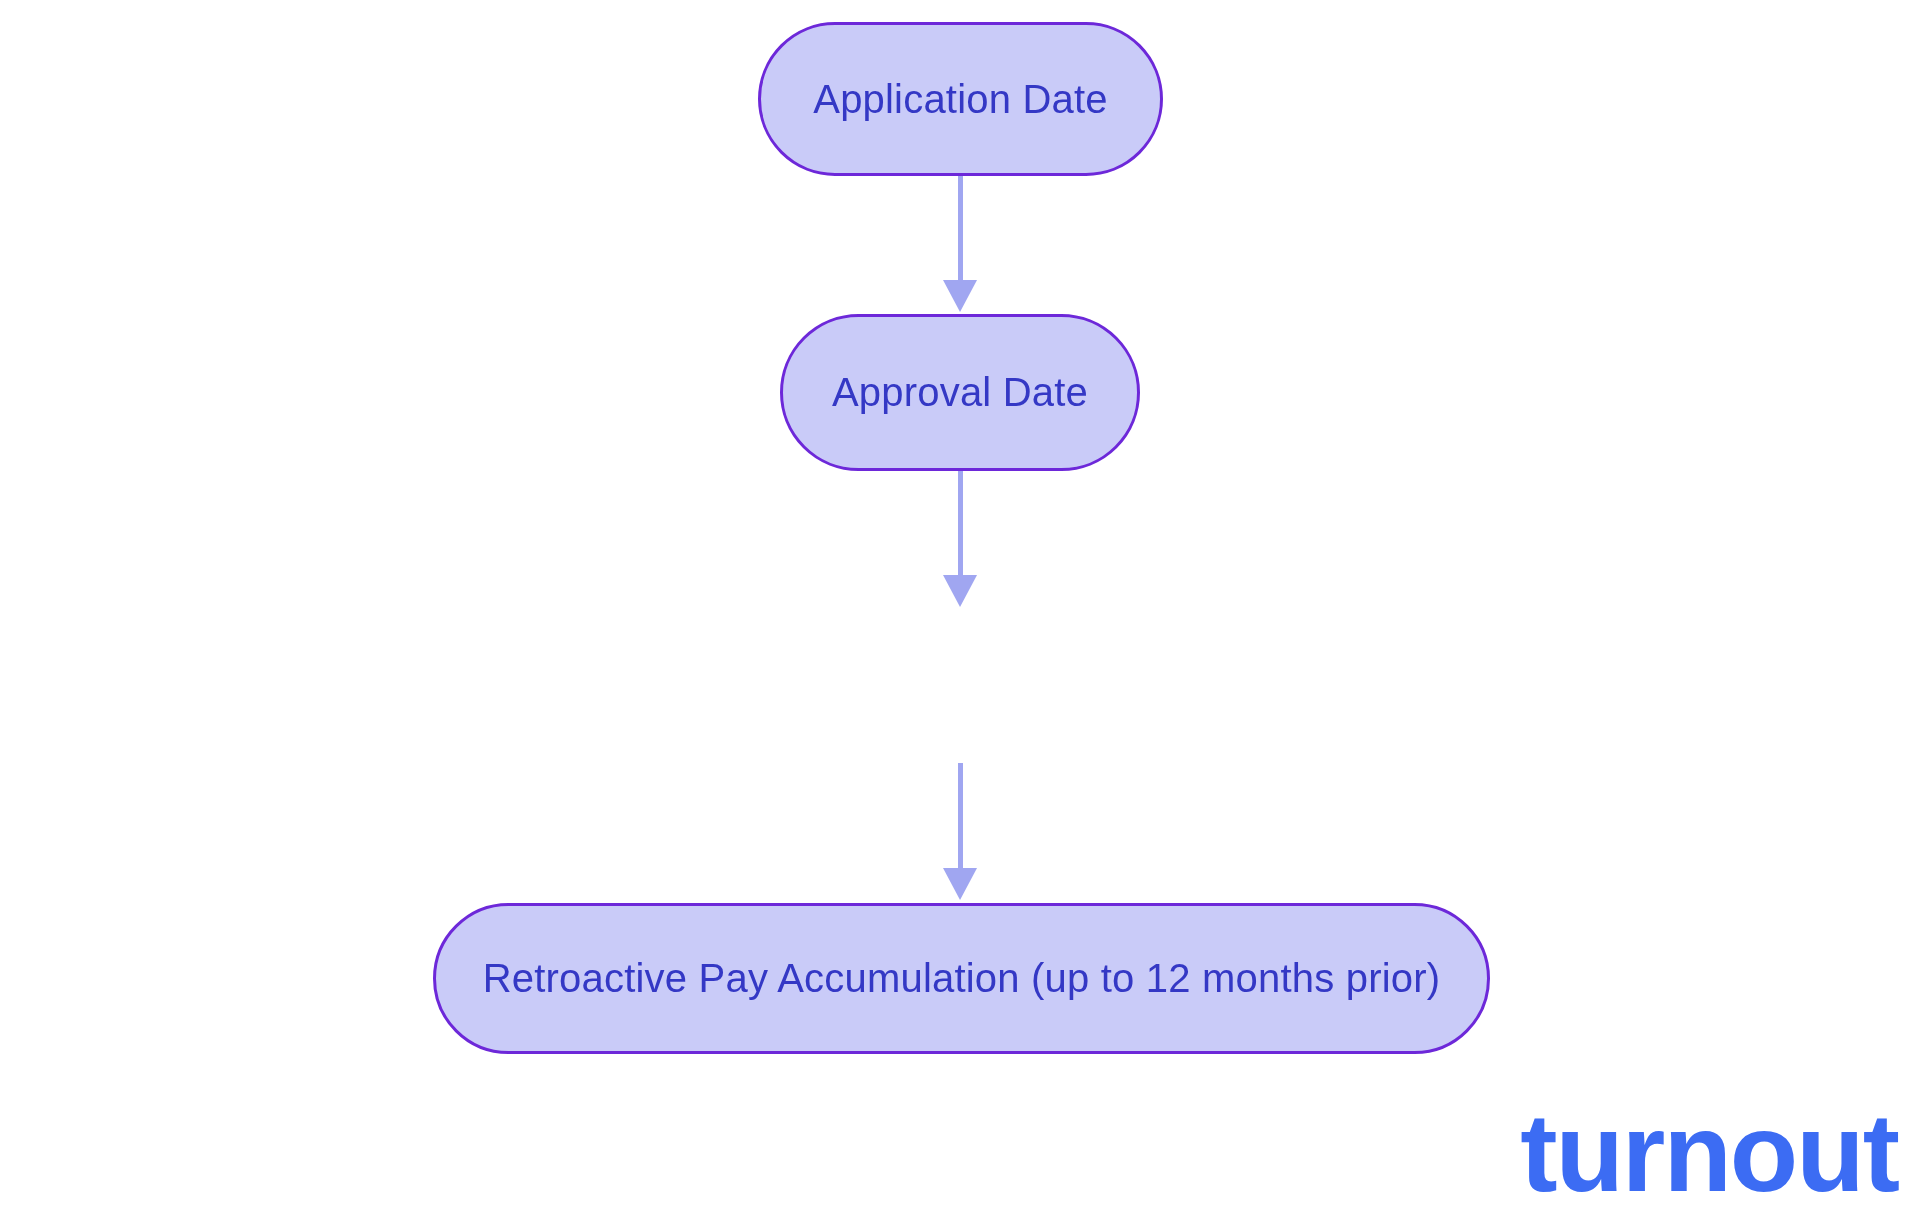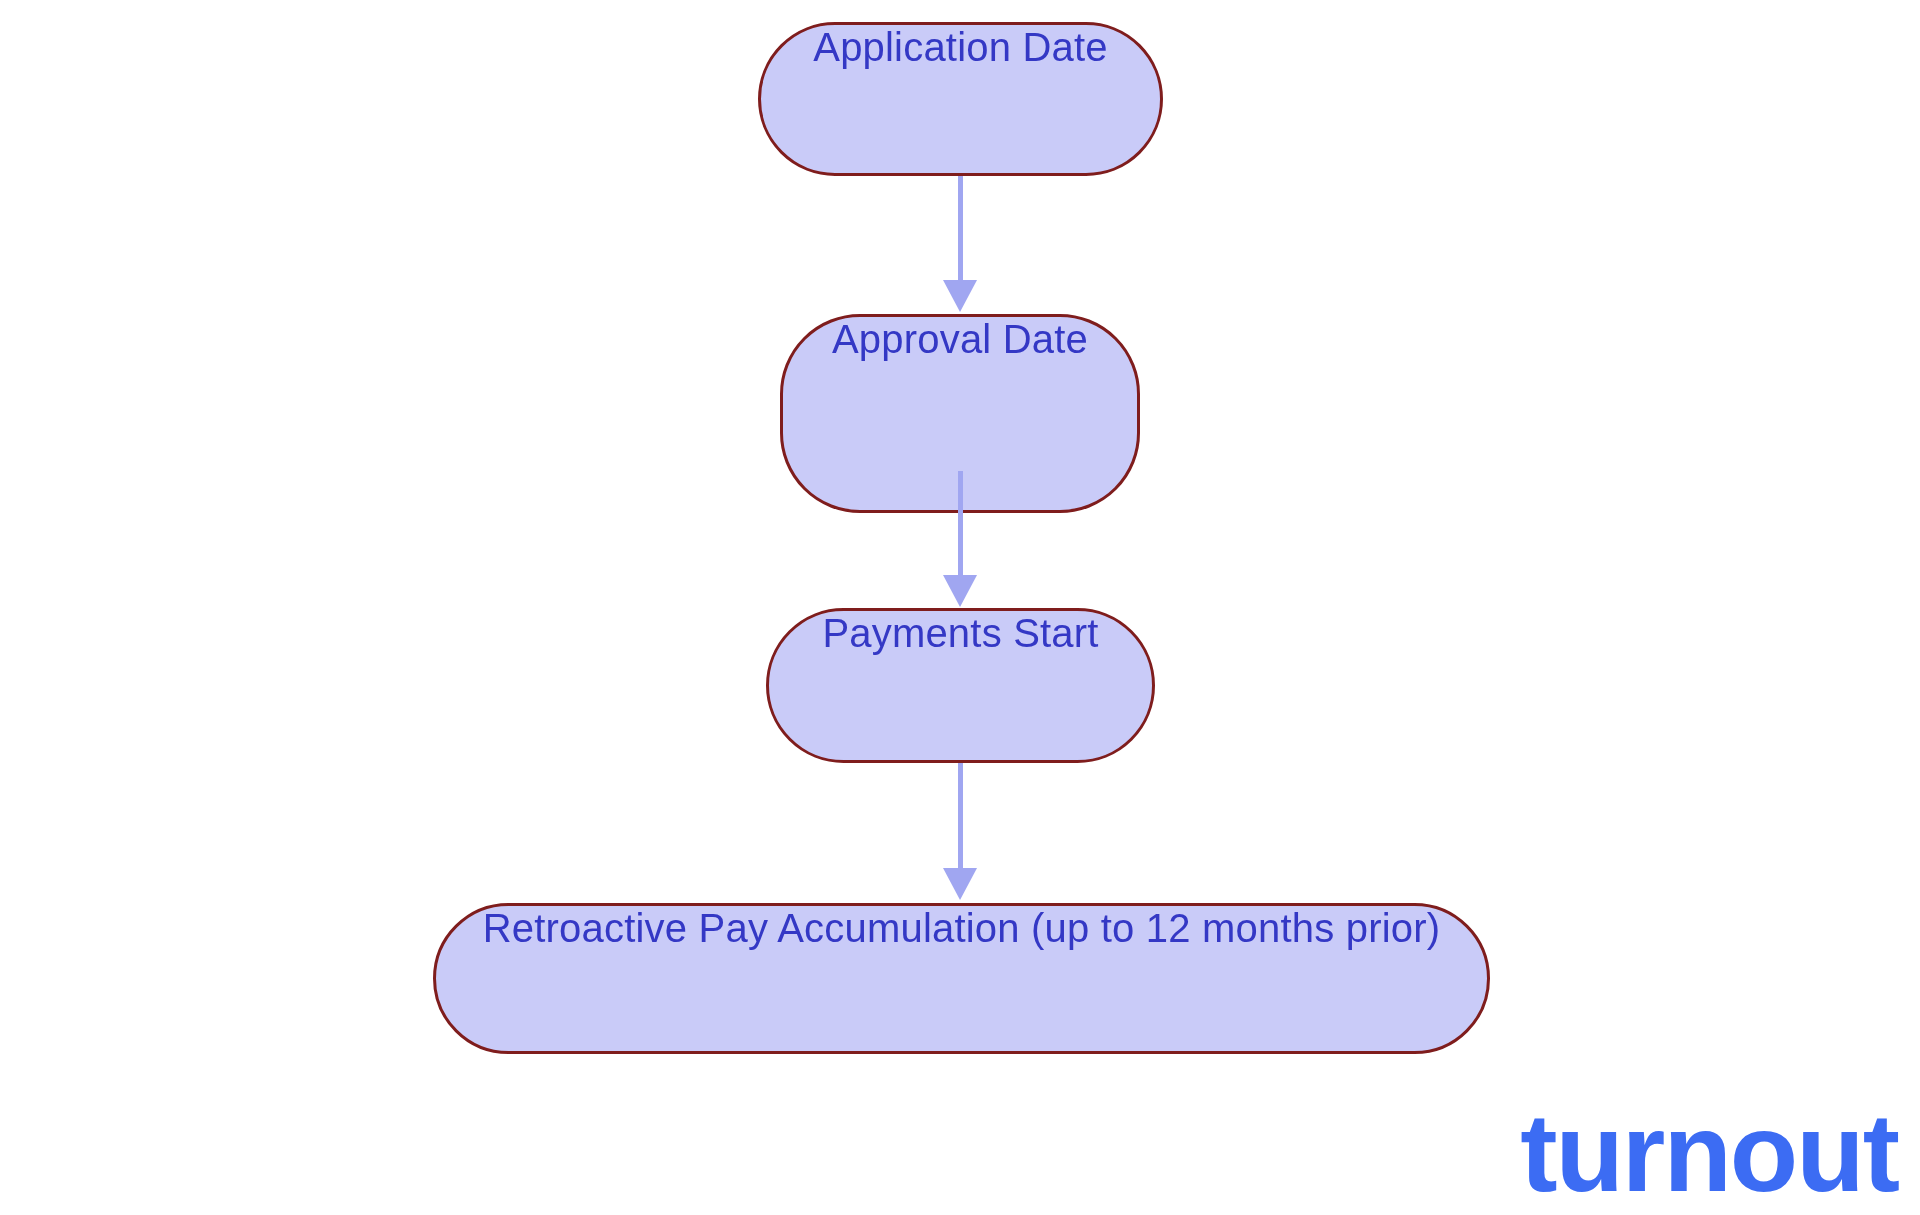--- a/index.html
+++ b/index.html
@@ -14,33 +14,34 @@
   .canvas {
     position: absolute;
     inset: 0;
     width: 1920px;
     height: 1215px;
     background: #ffffff;
   }
   .flow-node {
     position: absolute;
     background: #c9cbf8;
-    border: 3px solid #7f1d1d;
+    border: 3px solid #6d28d9;
     border-radius: 80px;
     display: flex;
+    align-items: center;
     justify-content: center;
     color: #3438c5;
     font-size: 40px;
     font-weight: 500;
     letter-spacing: 0.2px;
     text-align: center;
     white-space: nowrap;
   }
   .node-1 { left: 758px; top: 22px;  width: 405px;  height: 154px; }
-  .node-2 { left: 780px; top: 314px; width: 360px;  height: 199px; }
+  .node-2 { left: 780px; top: 314px; width: 360px;  height: 157px; }
   .node-3 { left: 766px; top: 608px; width: 389px;  height: 155px; }
   .node-4 { left: 433px; top: 903px; width: 1057px; height: 151px; }
   .arrow {
     position: absolute;
     left: 943px;
     width: 34px;
     display: flex;
     flex-direction: column;
     align-items: center;
   }
@@ -89,23 +90,20 @@
 
   <div class="flow-node node-2">
     <span>Approval Date</span>
   </div>
 
   <div class="arrow arrow-2">
     <div class="stem"></div>
     <div class="head"></div>
   </div>
 
-  <div class="flow-node node-3">
-    <span>Payments Start</span>
-  </div>
 
   <div class="arrow arrow-3">
     <div class="stem"></div>
     <div class="head"></div>
   </div>
 
   <div class="flow-node node-4">
     <span>Retroactive Pay Accumulation (up to 12 months prior)</span>
   </div>
 

